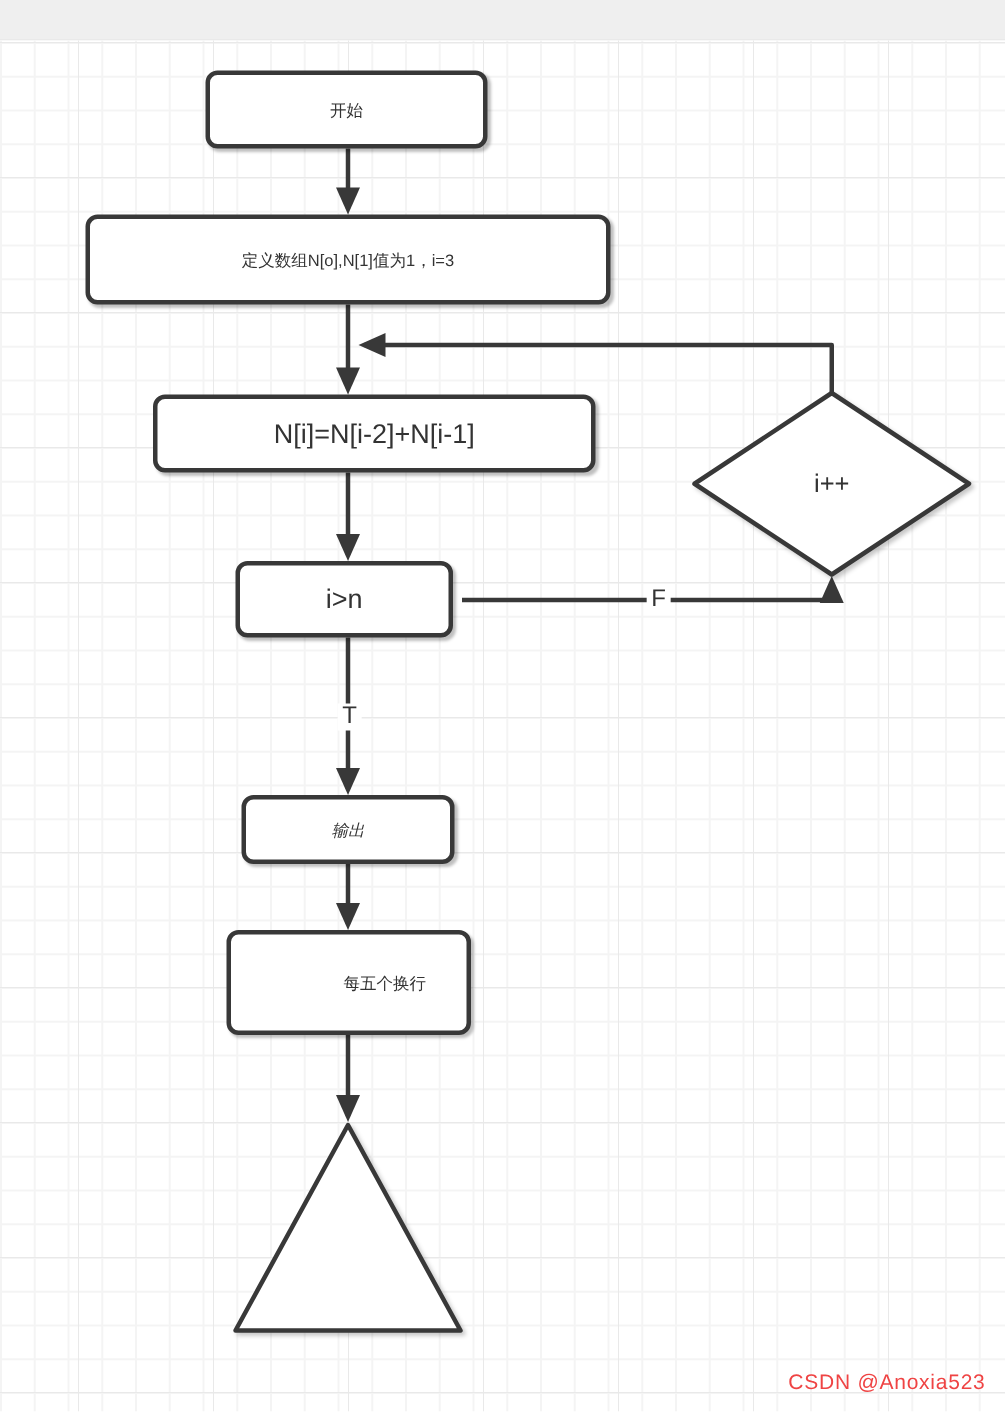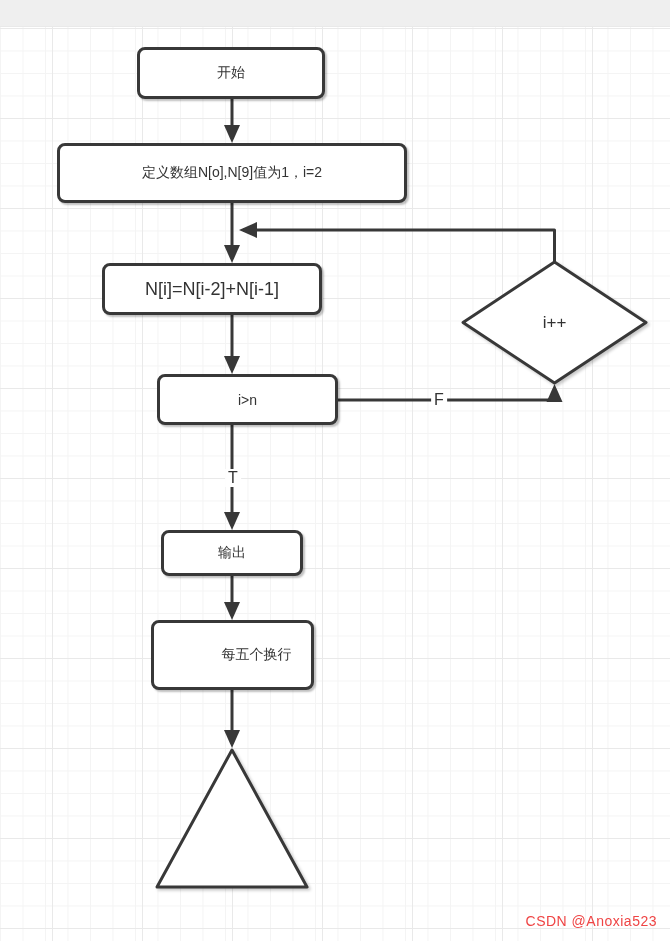--- a/index.html
+++ b/index.html
@@ -31,21 +31,21 @@
   .shape {
     fill: #ffffff; stroke: #383838; stroke-width: 3; stroke-linejoin: round;
     filter: drop-shadow(2px 2px 1.5px rgba(0,0,0,0.22));
   }
 
   .node {
     position: absolute; z-index: 2;
     background: #ffffff; border: 3px solid #383838; border-radius: 8px;
     box-shadow: 2px 2px 2px rgba(0,0,0,0.25);
     display: flex; align-items: center; justify-content: center;
-    color: #333333; font-size: 14px; text-align: center; white-space: nowrap;
+    color: #333333; font-size: 11px; text-align: center; white-space: nowrap;
   }
   .node .lbl { display: block; }
 
   .shape-label {
     position: absolute; z-index: 2; display: flex; align-items: center; justify-content: center;
     color: #333333; font-size: 17px; white-space: nowrap;
   }
 
   .edge-label {
     position: absolute; z-index: 3; transform: translate(-50%, -50%);
@@ -84,32 +84,32 @@
 
     <polygon class="shape" points="554.5,262 646,322.5 554.5,383 463,322.5"></polygon>
     <polygon class="shape" points="232,750 307,887 157,887"></polygon>
   </svg>
 
   <div class="node" style="left:137px; top:47px; width:188px; height:52px;">
     <span class="lbl">开始</span>
   </div>
 
   <div class="node" style="left:57px; top:143px; width:350px; height:60px;">
-    <span class="lbl">定义数组N[o],N[9]值为1，i=2</span>
+    <span class="lbl">定义数组N[o],N[1]值为1，i=3</span>
   </div>
 
-  <div class="node" style="left:102px; top:263px; width:220px; height:52px; font-size:18px;">
+  <div class="node" style="left:102px; top:263px; width:295px; height:52px; font-size:18px;">
     <span class="lbl">N[i]=N[i-2]+N[i-1]</span>
   </div>
 
-  <div class="node" style="left:157px; top:374px; width:181px; height:51px; font-size:14px;">
+  <div class="node" style="left:157px; top:374px; width:145px; height:51px; font-size:18px;">
     <span class="lbl">i&gt;n</span>
   </div>
 
-  <div class="node" style="left:161px; top:530px; width:142px; height:46px;">
+  <div class="node" style="left:161px; top:530px; width:142px; height:46px;font-style:italic;">
     <span class="lbl">输出</span>
   </div>
 
   <div class="node" style="left:151px; top:620px; width:163px; height:70px;padding-left:48px;">
     <span class="lbl">每五个换行</span>
   </div>
 
   <div class="shape-label" style="left:494px; top:307px; width:121px; height:31px;">
     <span>i++</span>
   </div>

